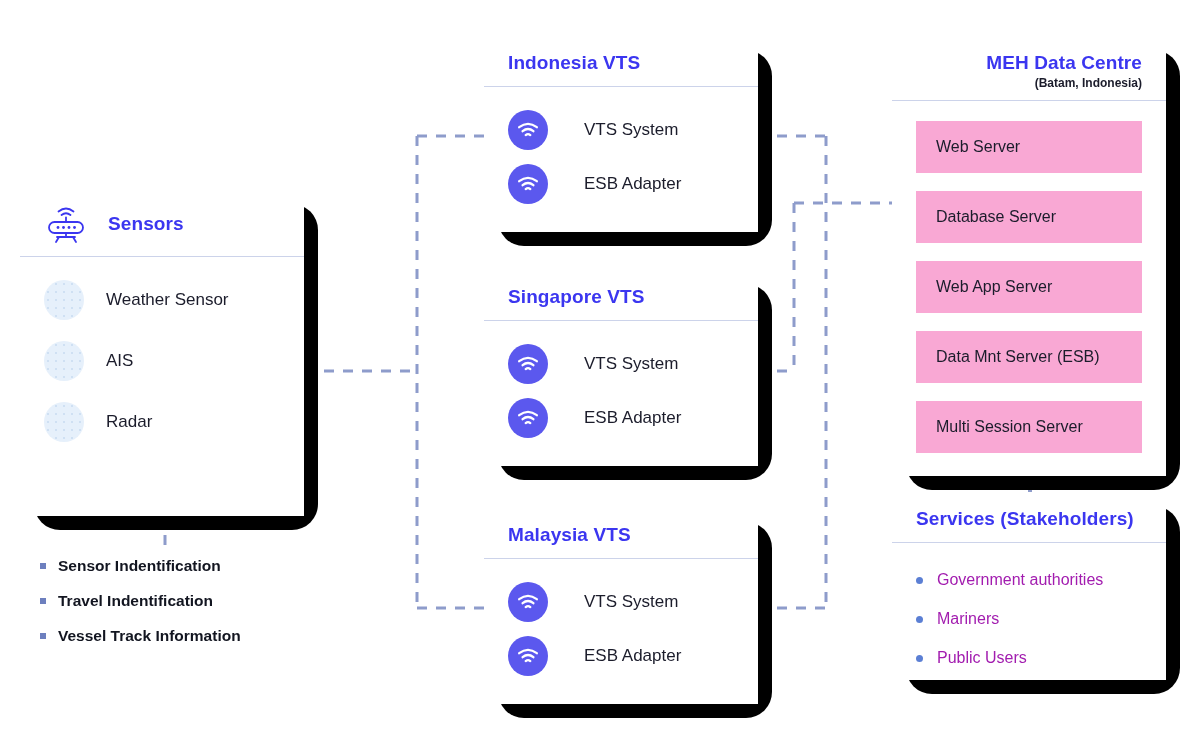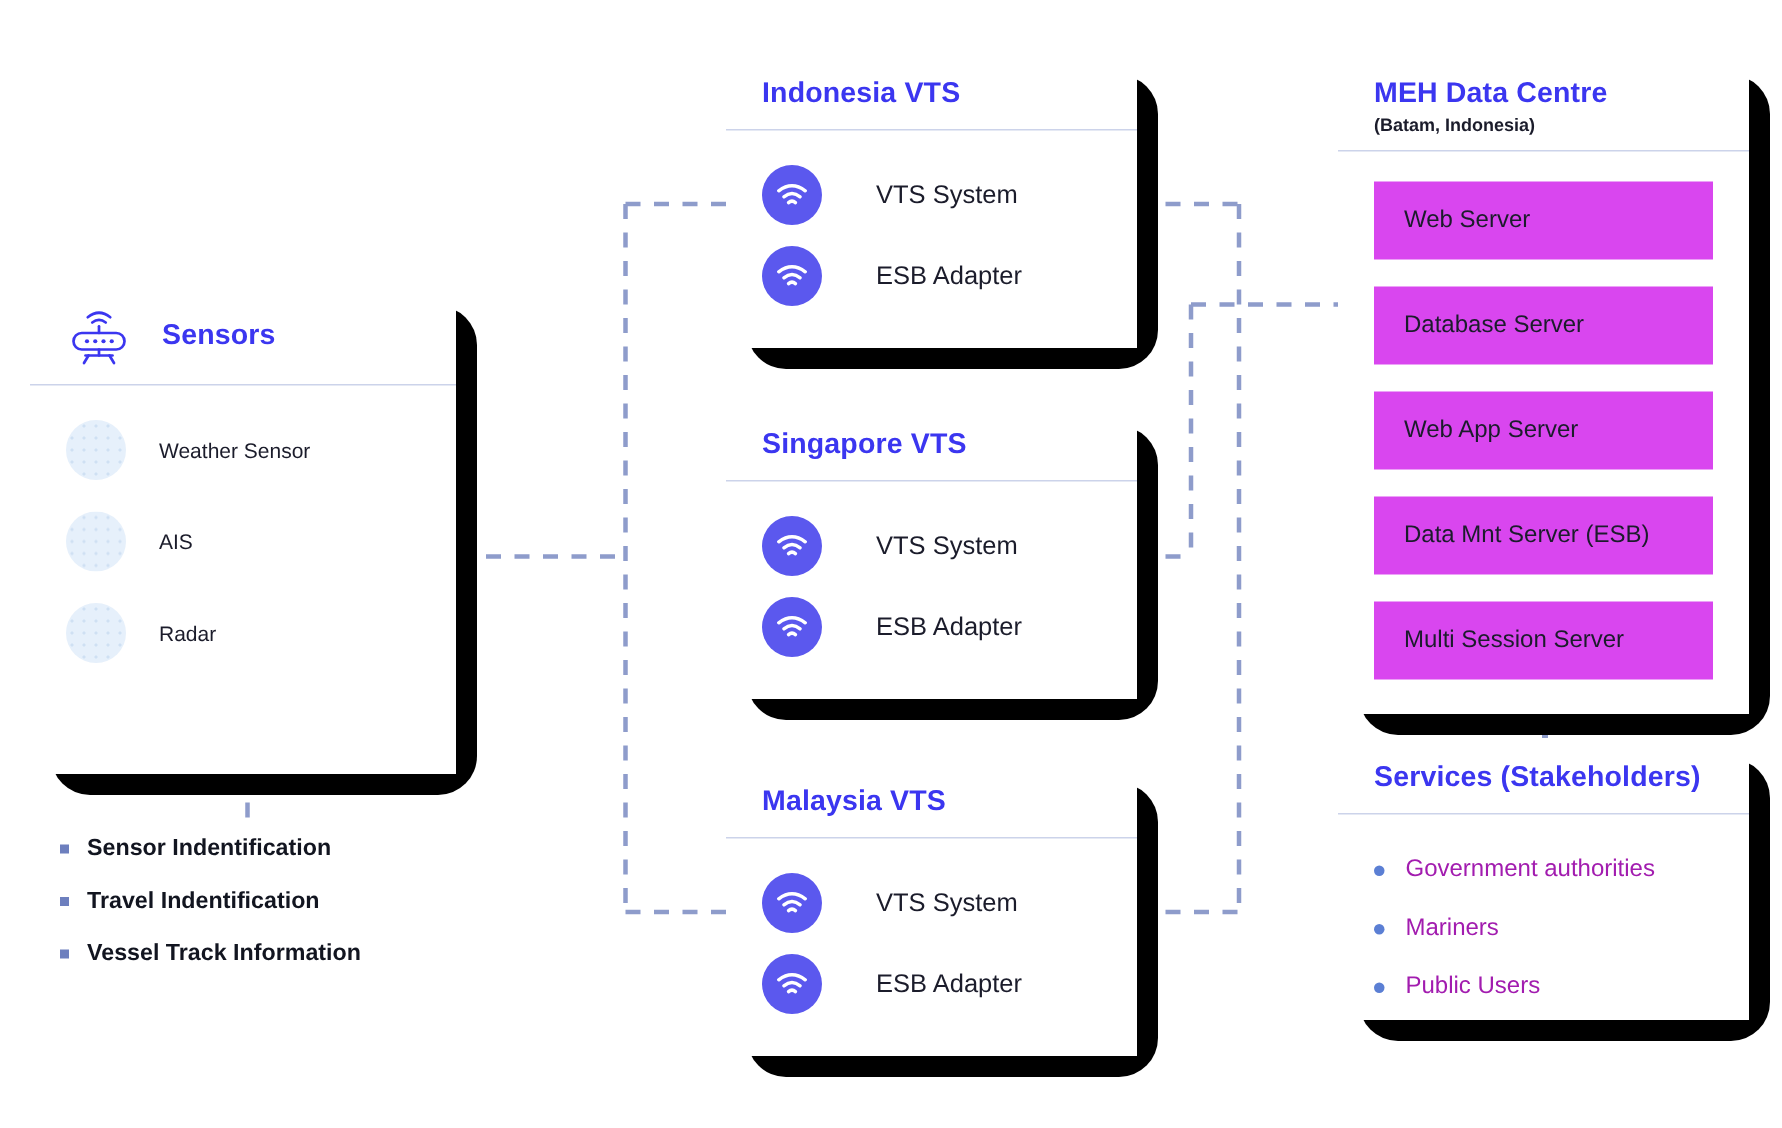--- a/index.html
+++ b/index.html
@@ -72,25 +72,25 @@
   }
   .sensor-icon{flex:0 0 auto;display:block;}
   .sensor-row{display:flex;align-items:center;gap:22px;height:61px;}
   .sensor-dot{
     width:40px;height:40px;border-radius:50%;
     flex:0 0 40px;
     background-color:#e6f0fb;
     background-image:radial-gradient(#cfe0f3 1px, transparent 1.1px);
     background-size:8px 8px;
   }
-  .sensor-label{font-size:14px;color:#1b1c2b;white-space:nowrap;}
+  .sensor-label{font-size:17px;color:#1b1c2b;white-space:nowrap;}
 
   
   .server-pill{
-    background:#d946ef;
+    background:#f9a8d4;
     height:52px;
     display:flex;align-items:center;
     padding:0 20px;
     margin-bottom:18px;
     font-size:16px;color:#1b1c2b;
     white-space:nowrap;
   }
   .server-pill:last-child{margin-bottom:12px;}
 
   
@@ -305,21 +305,21 @@
           <div class="vts-label">ESB Adapter</div>
         </div>
       </div>
     </div>
   </div>
 
   <div class="card" style="left:892px;top:36px;width:274px;height:440px;">
     <div class="shadow"></div>
     <div class="body"></div>
     <div class="inner">
-      <div class="card-head" style="padding-bottom:10px;">
+      <div class="card-head" style="padding-bottom:10px;text-align:right;">
         <div class="card-title">MEH Data Centre</div>
         <div class="card-sub">(Batam, Indonesia)</div>
       </div>
       <div class="card-body" style="padding:20px 24px 0 24px;">
         <div class="server-pill">
           <span>Web Server</span>
         </div>
         <div class="server-pill">
           <span>Database Server</span>
         </div>

